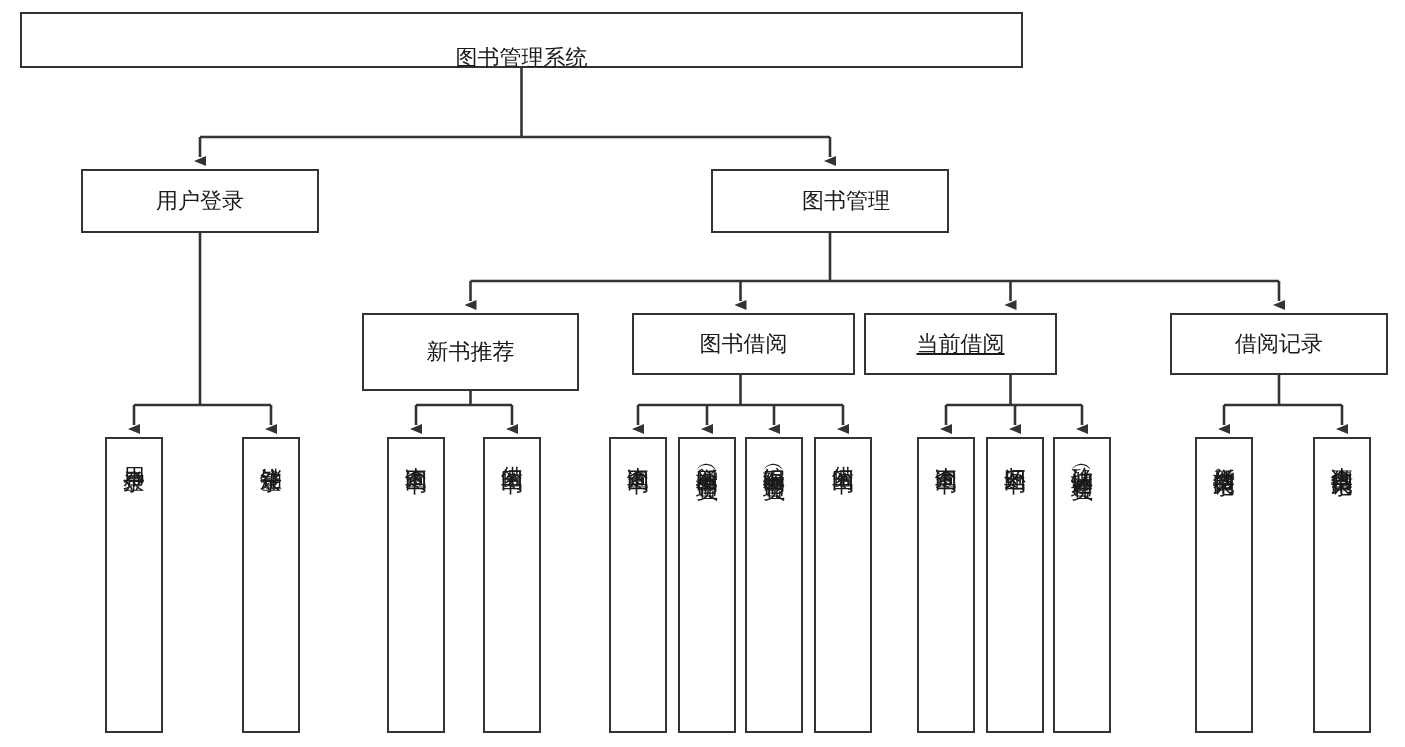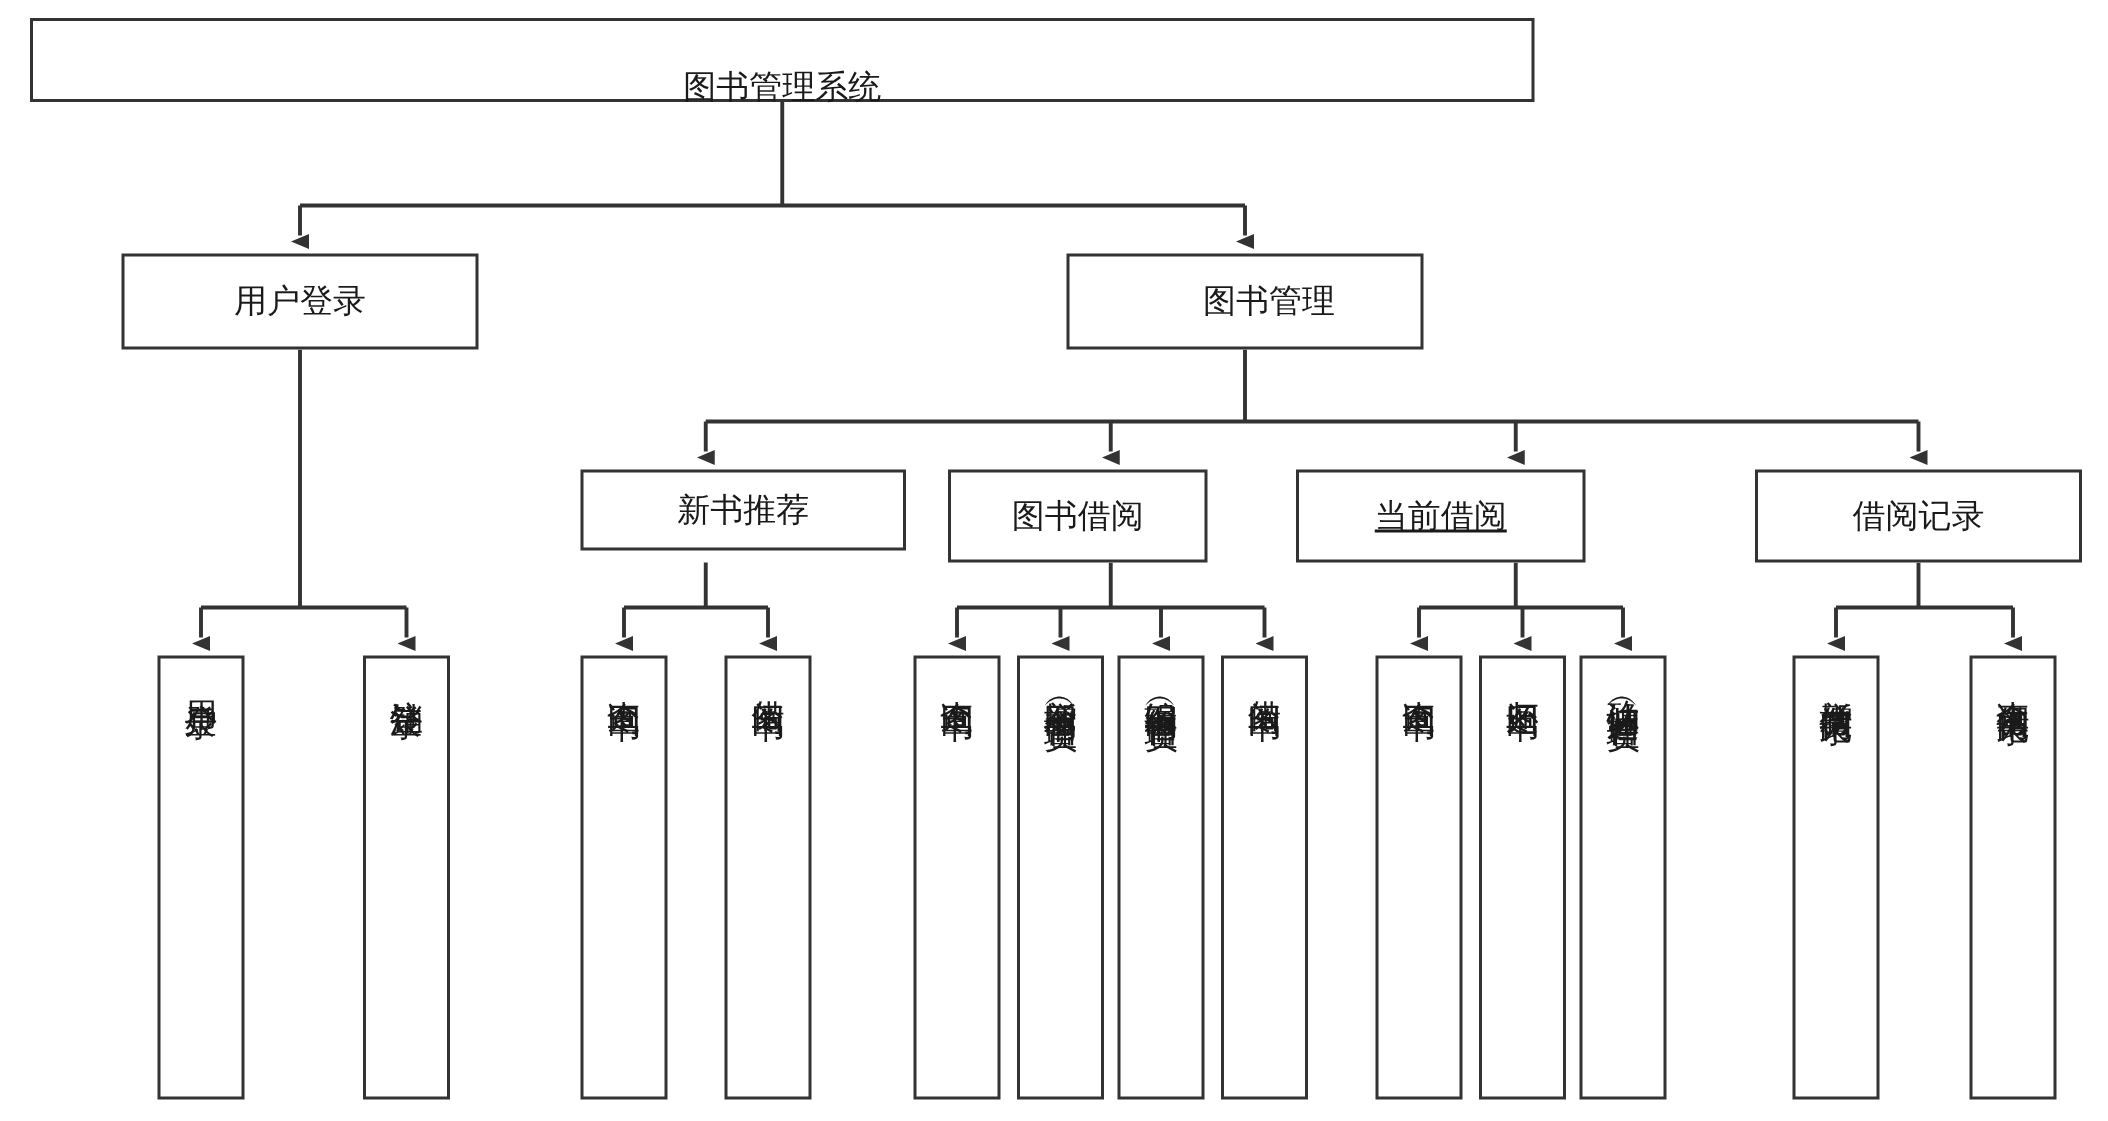--- a/index.html
+++ b/index.html
@@ -122,24 +122,24 @@
   <div id="nodes">
       <div class="node h root" style="left: 20px; top: 12px; width: 1003px; height: 56px;">
         <span class="label">图书管理系统</span>
       </div>
       <div class="node h" style="left: 81px; top: 169px; width: 238px; height: 64px;">
         <span class="label">用户登录</span>
       </div>
       <div class="node h" style="left: 711px; top: 169px; width: 238px; height: 64px; padding-left: 32px;">
         <span class="label">图书管理</span>
       </div>
-      <div class="node h" style="left: 362px; top: 313px; width: 217px; height: 54px; margin-left: 25px;">
+      <div class="node h" style="left: 362px; top: 313px; width: 217px; height: 78px;">
         <span class="label">新书推荐</span>
       </div>
-      <div class="node h" style="left: 632px; top: 313px; width: 173px; height: 62px;">
+      <div class="node h" style="left: 632px; top: 313px; width: 223px; height: 62px;">
         <span class="label">图书借阅</span>
       </div>
       <div class="node h" style="left: 864px; top: 313px; width: 193px; height: 62px; text-decoration: underline;">
         <span class="label">当前借阅</span>
       </div>
       <div class="node h" style="left: 1170px; top: 313px; width: 218px; height: 62px;">
         <span class="label">借阅记录</span>
       </div>
       <div class="node v" style="left: 105px; top: 437px; width: 58px; height: 296px;">
         <span class="label">用户登录</span>

